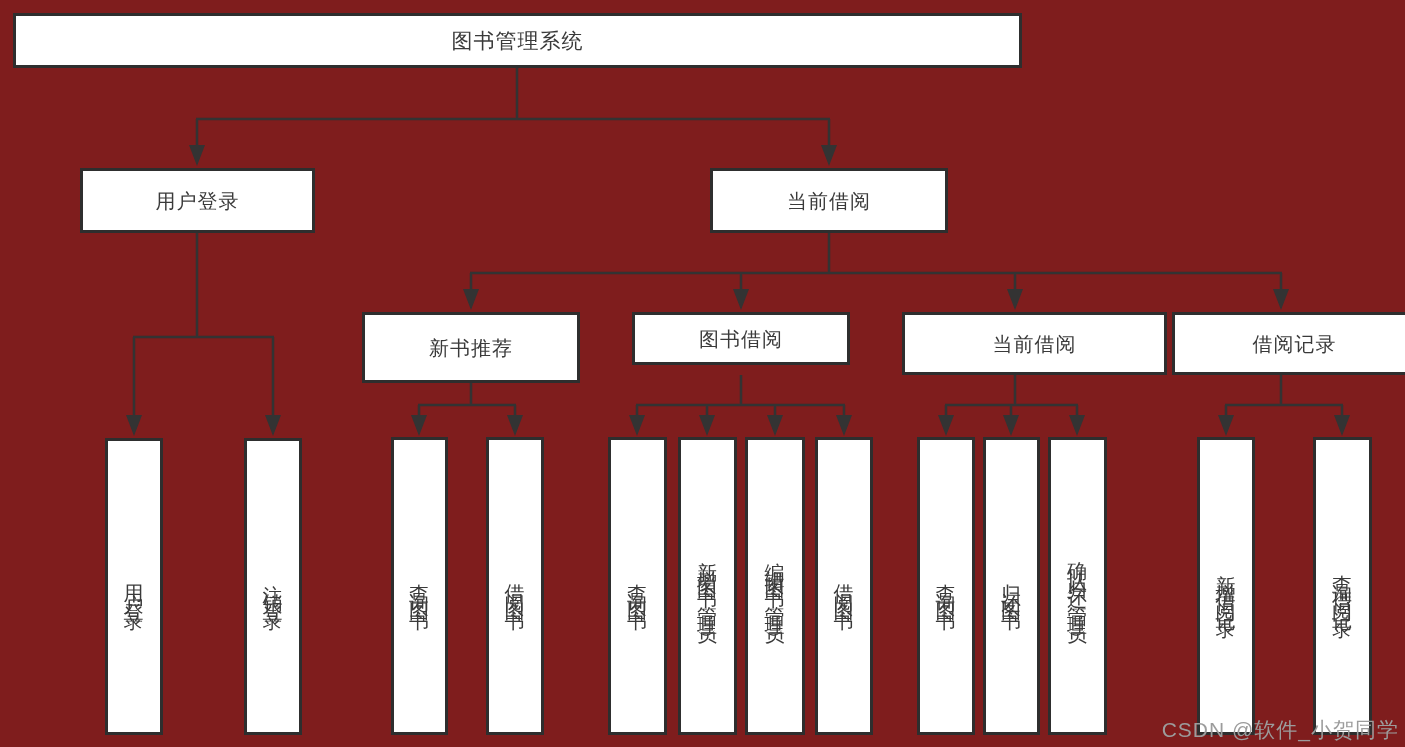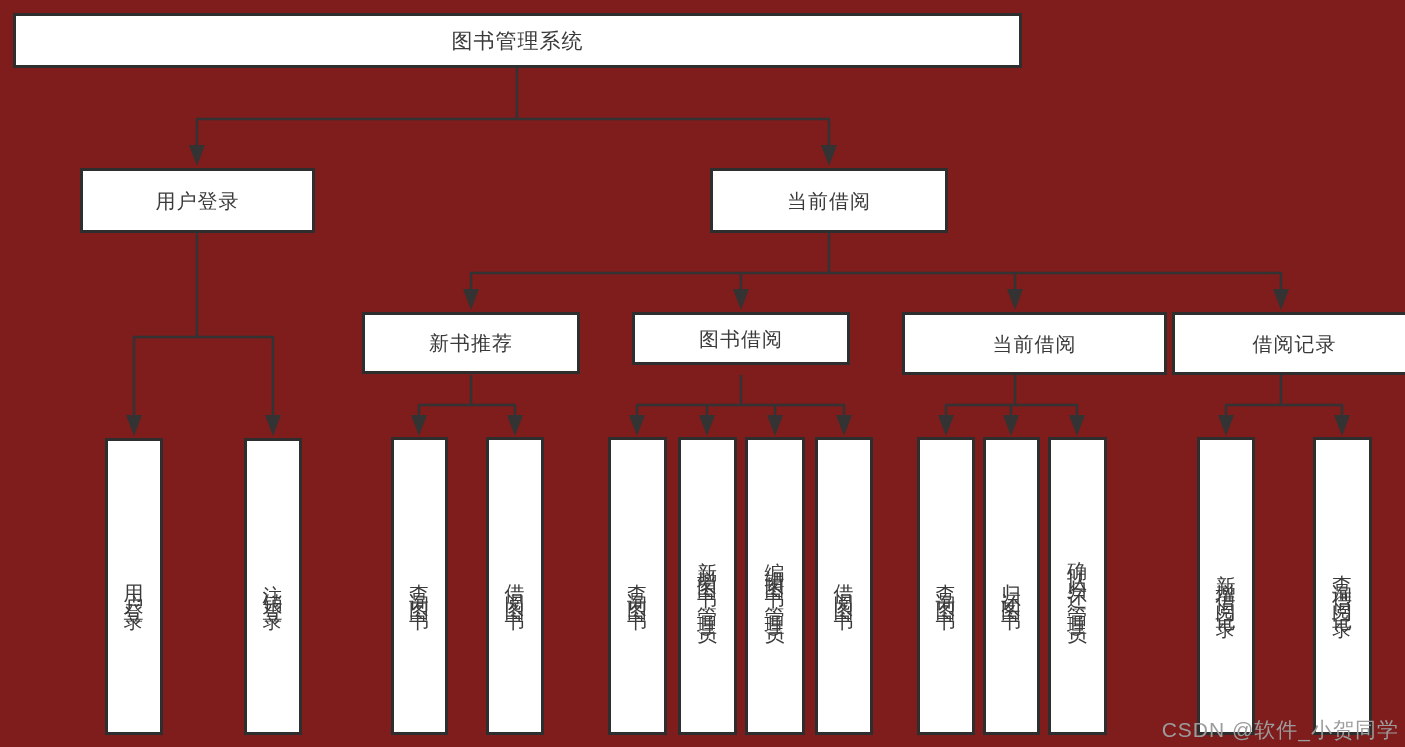--- a/index.html
+++ b/index.html
@@ -107,21 +107,21 @@
     <span>图书管理系统</span>
   </div>
 
   <div class="node h" style="left:80px;top:168px;width:235px;height:65px">
     <span>用户登录</span>
   </div>
   <div class="node h" style="left:710px;top:168px;width:238px;height:65px">
     <span>当前借阅</span>
   </div>
 
-  <div class="node h" style="left:362px;top:312px;width:218px;height:62px">
+  <div class="node h" style="left:362px;top:312px;width:218px;height:71px">
     <span>新书推荐</span>
   </div>
   <div class="node h" style="left:632px;top:312px;width:218px;height:53px">
     <span>图书借阅</span>
   </div>
   <div class="node h" style="left:902px;top:312px;width:265px;height:63px">
     <span>当前借阅</span>
   </div>
   <div class="node h" style="left:1172px;top:312px;width:245px;height:63px">
     <span>借阅记录</span>

